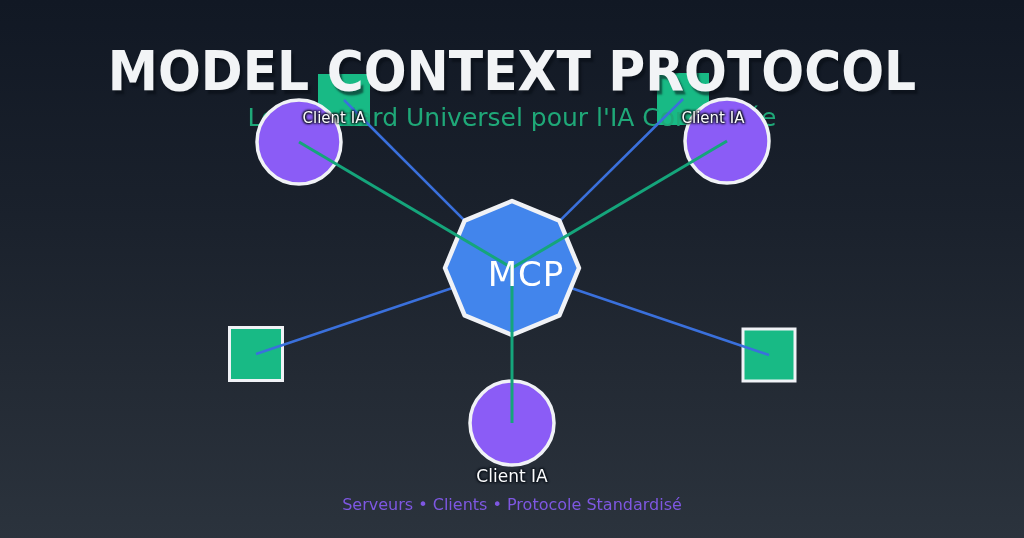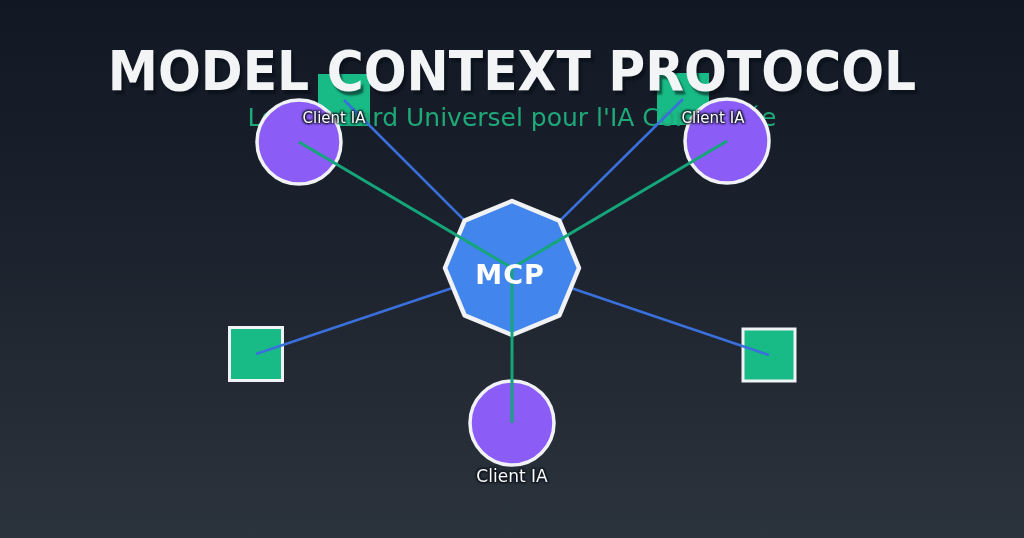--- a/index.html
+++ b/index.html
@@ -21,21 +21,21 @@
     font-size:25px;font-weight:400;color:#1fa878;white-space:nowrap;
   }
   .node-label{
     position:absolute;transform:translate(-50%,-50%);
     color:#fafbfc;font-size:15px;font-weight:400;white-space:nowrap;
     text-shadow:-1px -1px 2px rgba(13,19,27,.95),1px -1px 2px rgba(13,19,27,.95),
                 -1px 1px 2px rgba(13,19,27,.95),1px 1px 2px rgba(13,19,27,.95);
   }
   .hub-label{
     position:absolute;transform:translate(-50%,-50%);
-    color:#ffffff;font-size:27px;font-weight:700;letter-spacing:1px;white-space:nowrap;
+    color:#ffffff;font-size:34px;font-weight:400;letter-spacing:1px;white-space:nowrap;margin-left:16px;
   }
   .page-footer{
     position:absolute;left:0;right:0;top:495px;text-align:center;
     font-size:16px;font-weight:400;color:#7e57e2;white-space:nowrap;
   }
   .z1{z-index:1}.z2{z-index:2}.z3{z-index:3}.z4{z-index:4}
 </style>
 </head>
 <body>
 
@@ -75,15 +75,16 @@
         <line x1="512" y1="268" x2="727" y2="141" stroke="#15a57b" stroke-width="3"></line>
         <line x1="512" y1="268" x2="512" y2="423" stroke="#15a57b" stroke-width="3"></line>
       </g>
   </svg>
 
   <div class="layer z4">
     <div class="node-label client-label" style="left: 334px; top: 118px; font-size: 15px;">Client IA</div>
     <div class="node-label client-label" style="left: 713px; top: 118px; font-size: 15px;">Client IA</div>
     <div class="node-label client-label" style="left: 512px; top: 476px; font-size: 17px;">Client IA</div>
     <div class="hub-label" id="hub-label" style="left: 510px; top: 274px;">MCP</div>
+    <div class="page-footer" style="color: rgb(126, 87, 226);">Serveurs • Clients • Protocole Standardisé</div>
   </div>
 
 </div>
 
 </body></html>

